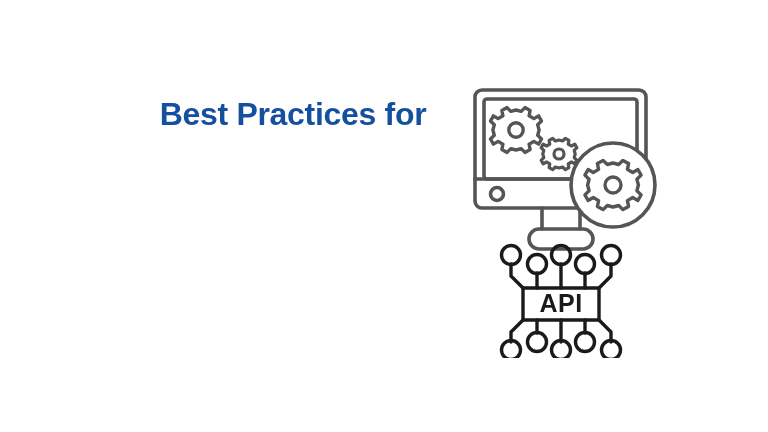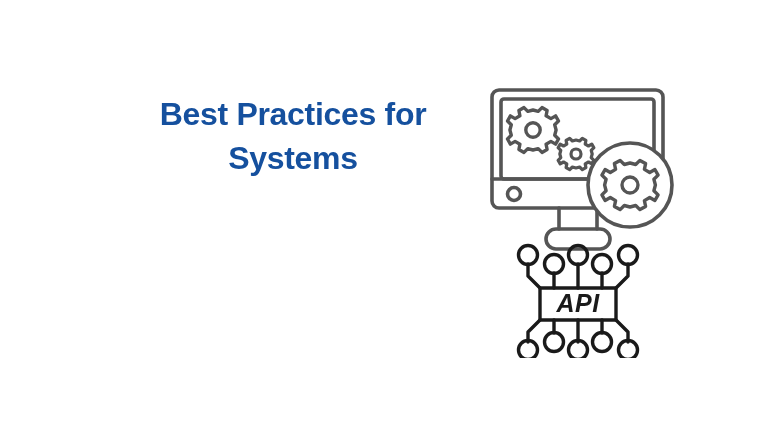--- a/index.html
+++ b/index.html
@@ -37,38 +37,36 @@
     font-weight: bold;
     font-size: 32px;
     line-height: 44px;
     letter-spacing: -0.3px;
     white-space: nowrap;
   }
 
   
   #illustration {
     position: absolute;
-    left: 483px;
+    left: 466px;
     top: 78px;
     width: 192px;
     height: 280px;
-    font-style: italic;
   }
   #illustration svg {
     display: block;
   }
 </style>
 </head>
 <body>
 
 <div id="canvas">
 
   <div id="heading-block">
     <span class="heading-line">Best Practices for</span>
-    <span class="heading-line">Systems</span>
   </div>
 
   <div id="illustration">
     <svg width="192" height="280" viewBox="0 0 192 280" xmlns="http://www.w3.org/2000/svg">
 
       <g fill="none" stroke="#555555" stroke-width="3.6" stroke-linecap="round" stroke-linejoin="round">
 
         <rect x="9" y="12" width="171" height="118" rx="7" ry="7"></rect>
 
         <rect x="18" y="21" width="153" height="80" rx="3" ry="3"></rect>

